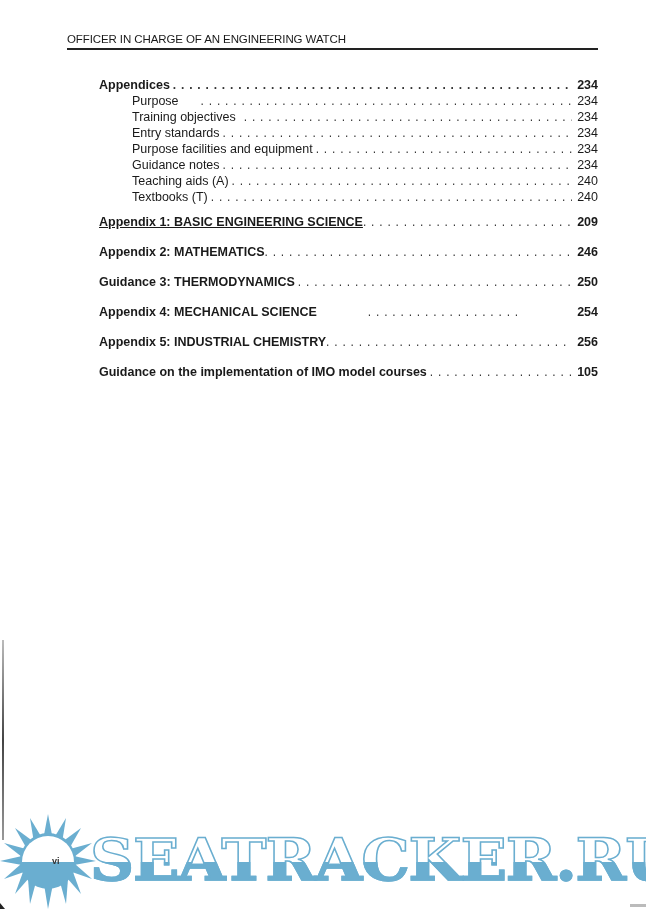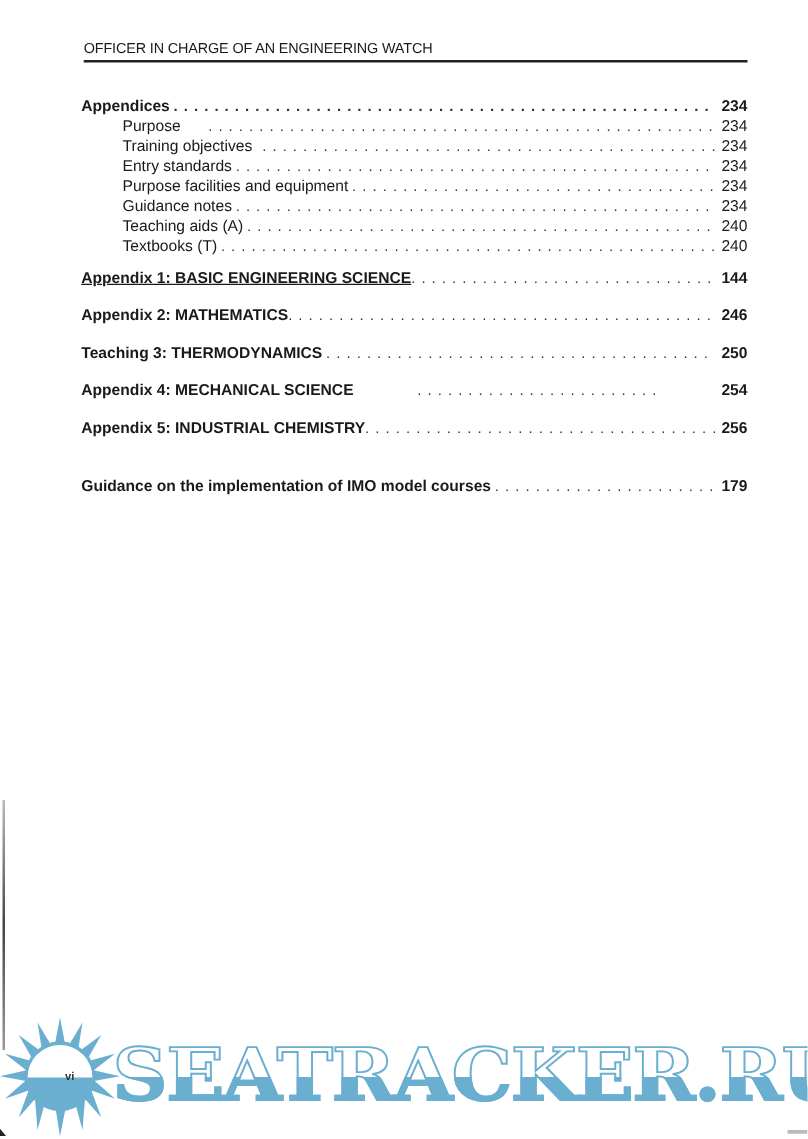--- a/index.html
+++ b/index.html
@@ -14,21 +14,21 @@
   }
   .rule {
     position:absolute; left:67px; top:48px; width:531px; height:1.5px;
     background:#222;
   }
   .toc { position:absolute; left:0; top:0; width:646px; }
   .row {
     position:absolute; display:flex; align-items:baseline;
     font-size:12.5px; white-space:nowrap;
   }
-  .row .lbl { flex:0 0 auto; padding-right:3px; }
+  .row .lbl { flex:0 0 auto; padding-right:3px;margin-left:34px; }
   .row .dots {
     flex:1 1 auto; overflow:hidden; color:#333;
     letter-spacing:3.6px; font-size:12px;
   }
   .row .dots::before {
     content:". . . . . . . . . . . . . . . . . . . . . . . . . . . . . . . . . . . . . . . . . . . . . . . . . . . . . . . . . . . . . . . . . . . . . . . . . . . . . . . . . . . . . . . . . . . . . . . . . . . . . . . . . . . . . . . .";
     letter-spacing:0; word-spacing:1.5px;
   }
   .row .pg { flex:0 0 auto; padding-left:4px; text-align:right; min-width:22px; }
   .bold { font-weight:bold; }
@@ -100,46 +100,46 @@
   </div>
   <div class="row sub-row" style="top:190px;">
     <span class="lbl">Textbooks (T)</span>
     <span class="dots"></span>
     <span class="pg">240</span>
   </div>
 
   <div class="row main-row bold" style="top:215px;">
     <span class="lbl" style="padding-right:0;text-decoration:underline;">Appendix 1: BASIC ENGINEERING SCIENCE</span>
     <span class="dots" style="font-weight:normal;"></span>
-    <span class="pg">144</span>
+    <span class="pg">209</span>
   </div>
   <div class="row main-row bold" style="top:245px;">
     <span class="lbl" style="padding-right:0;">Appendix 2: MATHEMATICS</span>
     <span class="dots" style="font-weight:normal;"></span>
     <span class="pg">246</span>
   </div>
   <div class="row main-row bold" style="top:275px;">
-    <span class="lbl">Teaching 3: THERMODYNAMICS</span>
+    <span class="lbl">Guidance 3: THERMODYNAMICS</span>
     <span class="dots" style="font-weight:normal;"></span>
     <span class="pg">250</span>
   </div>
   <div class="row main-row bold" style="top:305px;gap:48px;">
     <span class="lbl">Appendix 4: MECHANICAL SCIENCE</span>
     <span class="dots" style="font-weight:normal;"></span>
     <span class="pg">254</span>
   </div>
   <div class="row main-row bold" style="top:335px;">
     <span class="lbl" style="padding-right:0;">Appendix 5: INDUSTRIAL CHEMISTRY</span>
     <span class="dots" style="font-weight:normal;"></span>
     <span class="pg">256</span>
   </div>
-  <div class="row main-row bold" style="top:382px;">
+  <div class="row main-row bold" style="top:365px;">
     <span class="lbl">Guidance on the implementation of IMO model courses</span>
     <span class="dots" style="font-weight:normal;"></span>
-    <span class="pg">179</span>
+    <span class="pg">105</span>
   </div>
 </div>
 
 <div class="scan-line"></div>
 
 <div class="watermark">
   <svg width="96" height="99" viewBox="0 0 96 99" style="position:absolute;left:0;top:0;">
     <g fill="#6aaed0">
       <polygon points="48,2 53,28 43,28"></polygon>
       <polygon points="66,6 62,31 54,26"></polygon>

